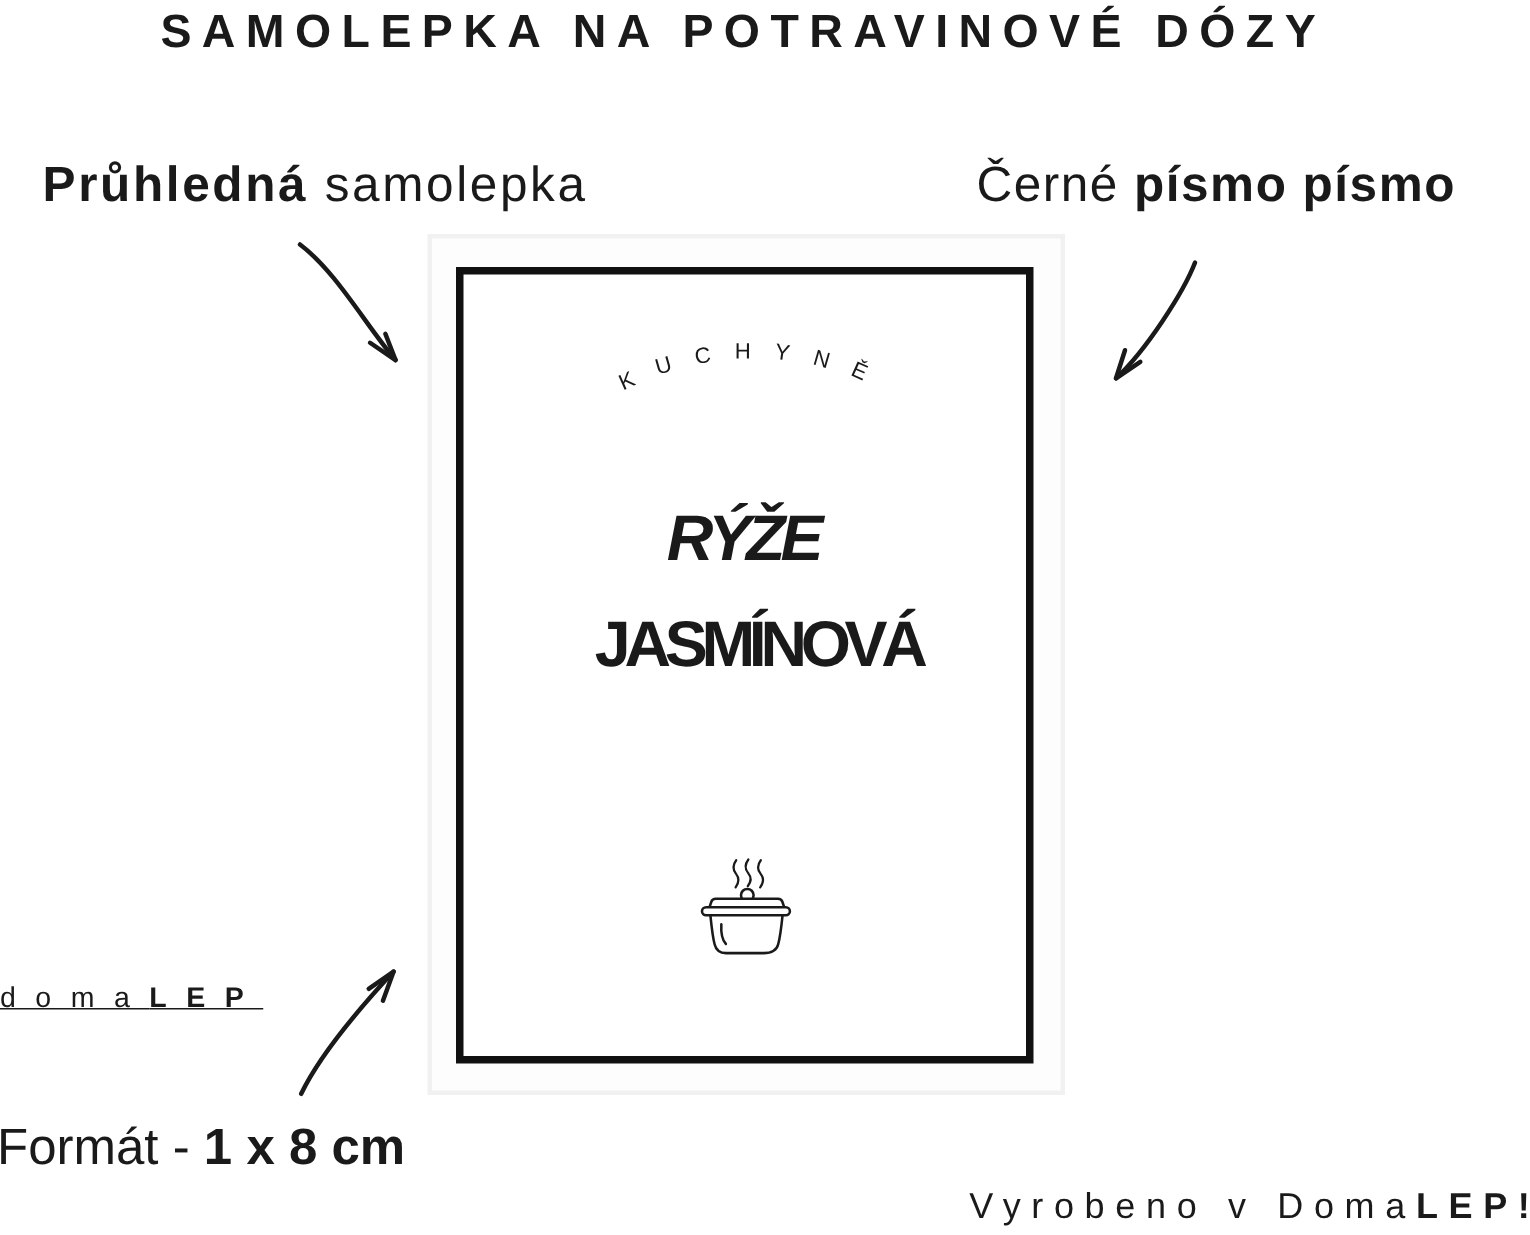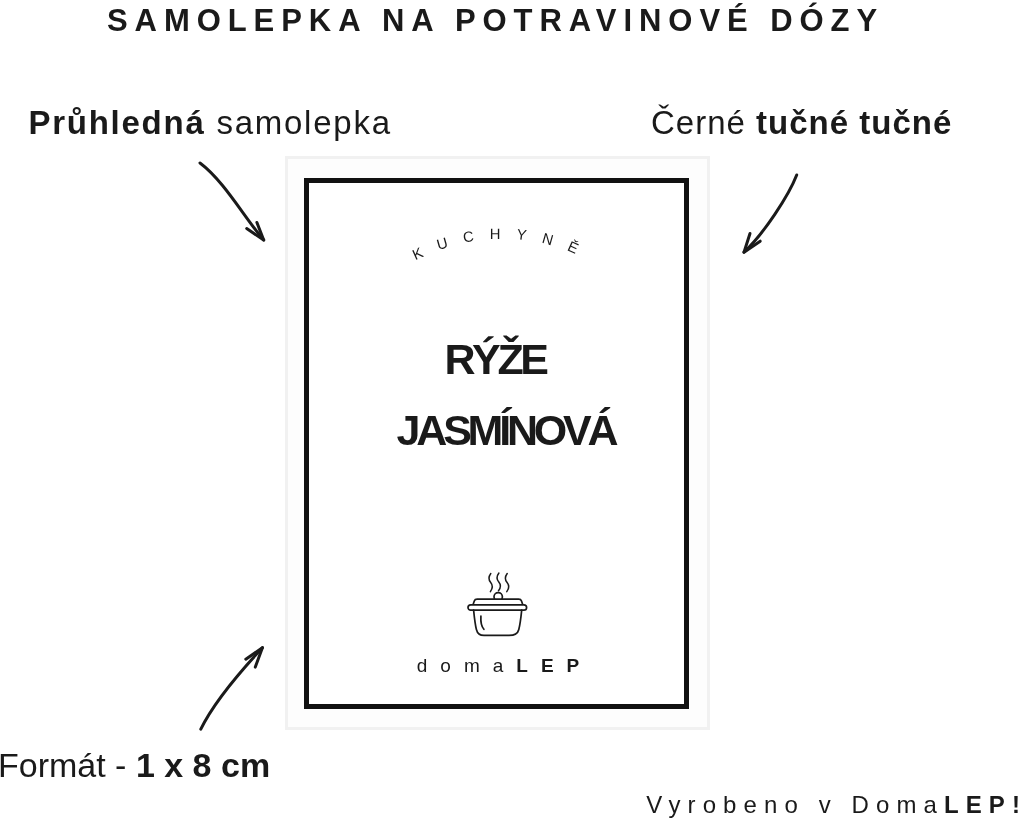--- a/index.html
+++ b/index.html
@@ -7,21 +7,21 @@
        font-family:"Liberation Sans", sans-serif;color:#1a1a1a;}
   .abs{position:absolute;line-height:1;white-space:nowrap;}
 </style>
 </head>
 <body>
 
 <div class="abs" style="left:-29px;right:0;top:4.76px;text-align:center;font-size:31px;font-weight:bold;letter-spacing:6.94px;">SAMOLEPKA NA POTRAVINOVÉ DÓZY</div>
 
 <div class="abs" style="left:28.4px;top:105.9px;font-size:33px;letter-spacing:1.75px;text-align:right;"><b>Průhledná</b> samolepka</div>
 
-<div class="abs" style="left:651px;top:105.9px;font-size:33px;letter-spacing:1px;">Černé <b>tučné tučné</b></div>
+<div class="abs" style="left:651px;top:105.9px;font-size:33px;letter-spacing:1px;">Černé <b>písmo písmo</b></div>
 
 <svg class="abs" style="left:0;top:0;" width="1020" height="823" viewBox="0 0 1020 823" fill="none" stroke="#1a1a1a" stroke-width="3" stroke-linecap="round" stroke-linejoin="round">
 
   <path d="M 200 163 C 224 181 244 217 263.7 240"></path>
   <path d="M 256.9 222.5 L 263.7 240.1 L 246.7 228.5"></path>
 
   <path d="M 796.7 175 C 789 195 764 233.5 744 252.2"></path>
   <path d="M 750 233.5 L 744 252.2 L 760.2 241.2"></path>
 
   <path d="M 200.8 729.2 Q 215.8 697.9 262.4 647.7"></path>
@@ -32,38 +32,38 @@
 
 <div class="abs" style="left:304px;top:178px;width:385.3px;height:530.5px;border:5.5px solid #111;box-sizing:border-box;background:#fff;"></div>
 
 <svg class="abs" style="left:381px;top:210px;" width="245" height="70" viewBox="0 0 245 70">
   <path id="arcp" d="M 44 46 A 185 185 0 0 1 199 46" fill="none"></path>
   <text font-size="14.8" letter-spacing="15.5" fill="#1a1a1a" font-family="Liberation Sans, sans-serif">
     <textPath href="#arcp" startOffset="50%" text-anchor="middle">KUCHYNĚ</textPath>
   </text>
 </svg>
 
-<div class="abs" style="left:0;right:30px;top:338.4px;text-align:center;font-size:43px;font-weight:bold;letter-spacing:-3.4px;">RÝŽE</div>
+<div class="abs" style="left:0;right:30px;top:338.4px;text-align:center;font-size:43px;font-weight:bold;letter-spacing:-3.4px;font-style:italic;">RÝŽE</div>
 
 <div class="abs" style="left:0;right:9px;top:408.5px;text-align:center;font-size:43px;font-weight:bold;letter-spacing:-4.2px;">JASMÍNOVÁ</div>
 
 <svg class="abs" style="left:464px;top:569px;" width="68" height="72" viewBox="0 0 68 72" fill="none" stroke="#1a1a1a" stroke-width="1.7" stroke-linecap="round" stroke-linejoin="round">
 
   <path stroke-width="1.5" d="M 26.8 4.5 C 24.2 8 24.4 10.8 26.7 13.6 C 28.9 16.3 28.9 19.2 26.4 22.6"></path>
   <path stroke-width="1.5" d="M 34.9 4 C 32.3 7.5 32.5 10.3 34.8 13.1 C 37 15.8 37 18.7 34.5 21.8"></path>
   <path stroke-width="1.5" d="M 43.2 4.5 C 40.6 8 40.8 10.8 43.1 13.6 C 45.3 16.3 45.3 19.2 42.8 22.6"></path>
 
   <circle cx="34.2" cy="27.8" r="4.2"></circle>
 
   <path fill="#fff" d="M 9 35.8 L 10.3 32 Q 10.9 30.2 13.2 30.2 L 54.6 30.2 Q 56.9 30.2 57.5 32 L 58.8 35.8 Z"></path>
 
   <rect x="4" y="35.8" width="58.6" height="5.4" rx="2.7" fill="#fff"></rect>
 
   <path d="M 9.6 41.2 C 10.5 50 11.2 56 12.4 60.5 Q 13.8 66.4 20 66.4 L 45 66.4 Q 53.4 66.4 54.8 60.5 C 56 56 56.8 50 57.7 41.2"></path>
 
   <path d="M 16.9 47.2 C 16.6 52 17.5 57.5 19.9 60.3"></path>
 </svg>
 
-<div class="abs" style="left:0;right:11px;top:655.9px;text-align:center;font-size:19px;letter-spacing:13px;">doma<b>LEP</b></div>
+<div class="abs" style="left:0;right:11px;top:655.9px;font-size:19px;letter-spacing:13px;text-decoration:underline;">doma<b>LEP</b></div>
 
 <div class="abs" style="left:-2px;top:748px;font-size:34px;">Formát - <b>1 x 8 cm</b></div>
 
 <div class="abs" style="right:-7px;top:792.7px;font-size:24px;letter-spacing:7.1px;">Vyrobeno v Doma<b>LEP!</b></div>
 
 </body></html>

